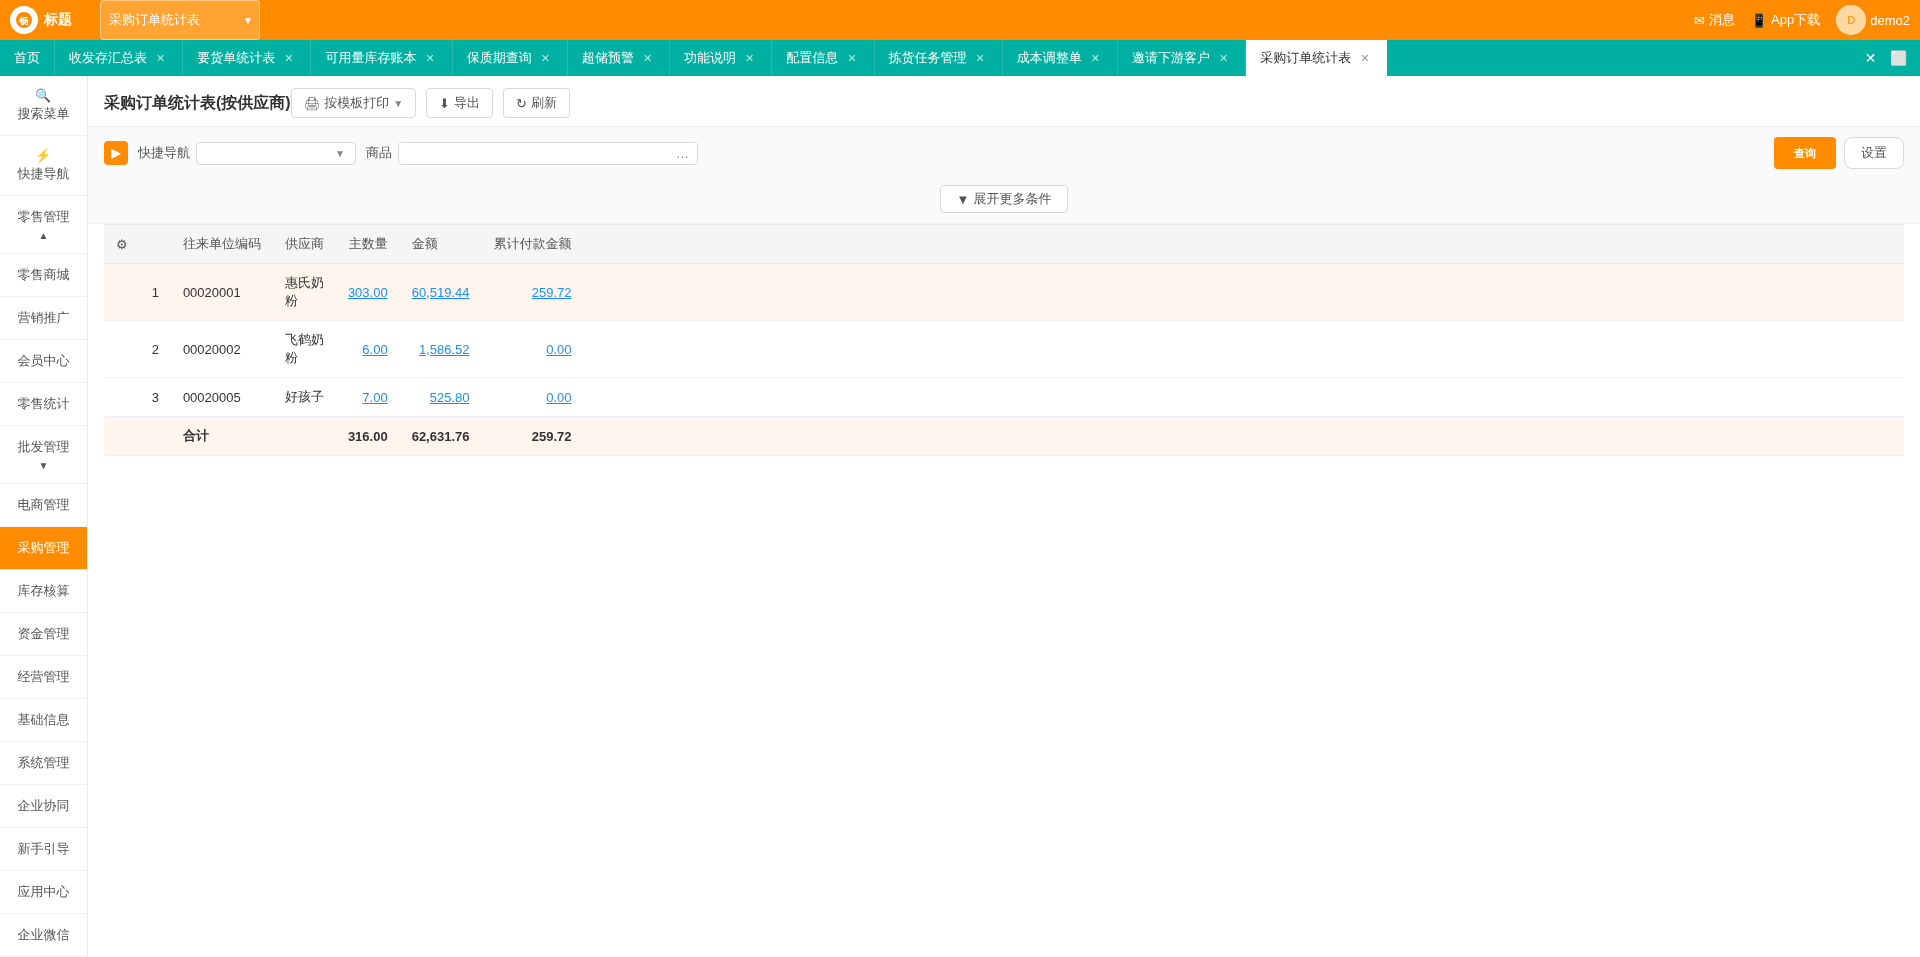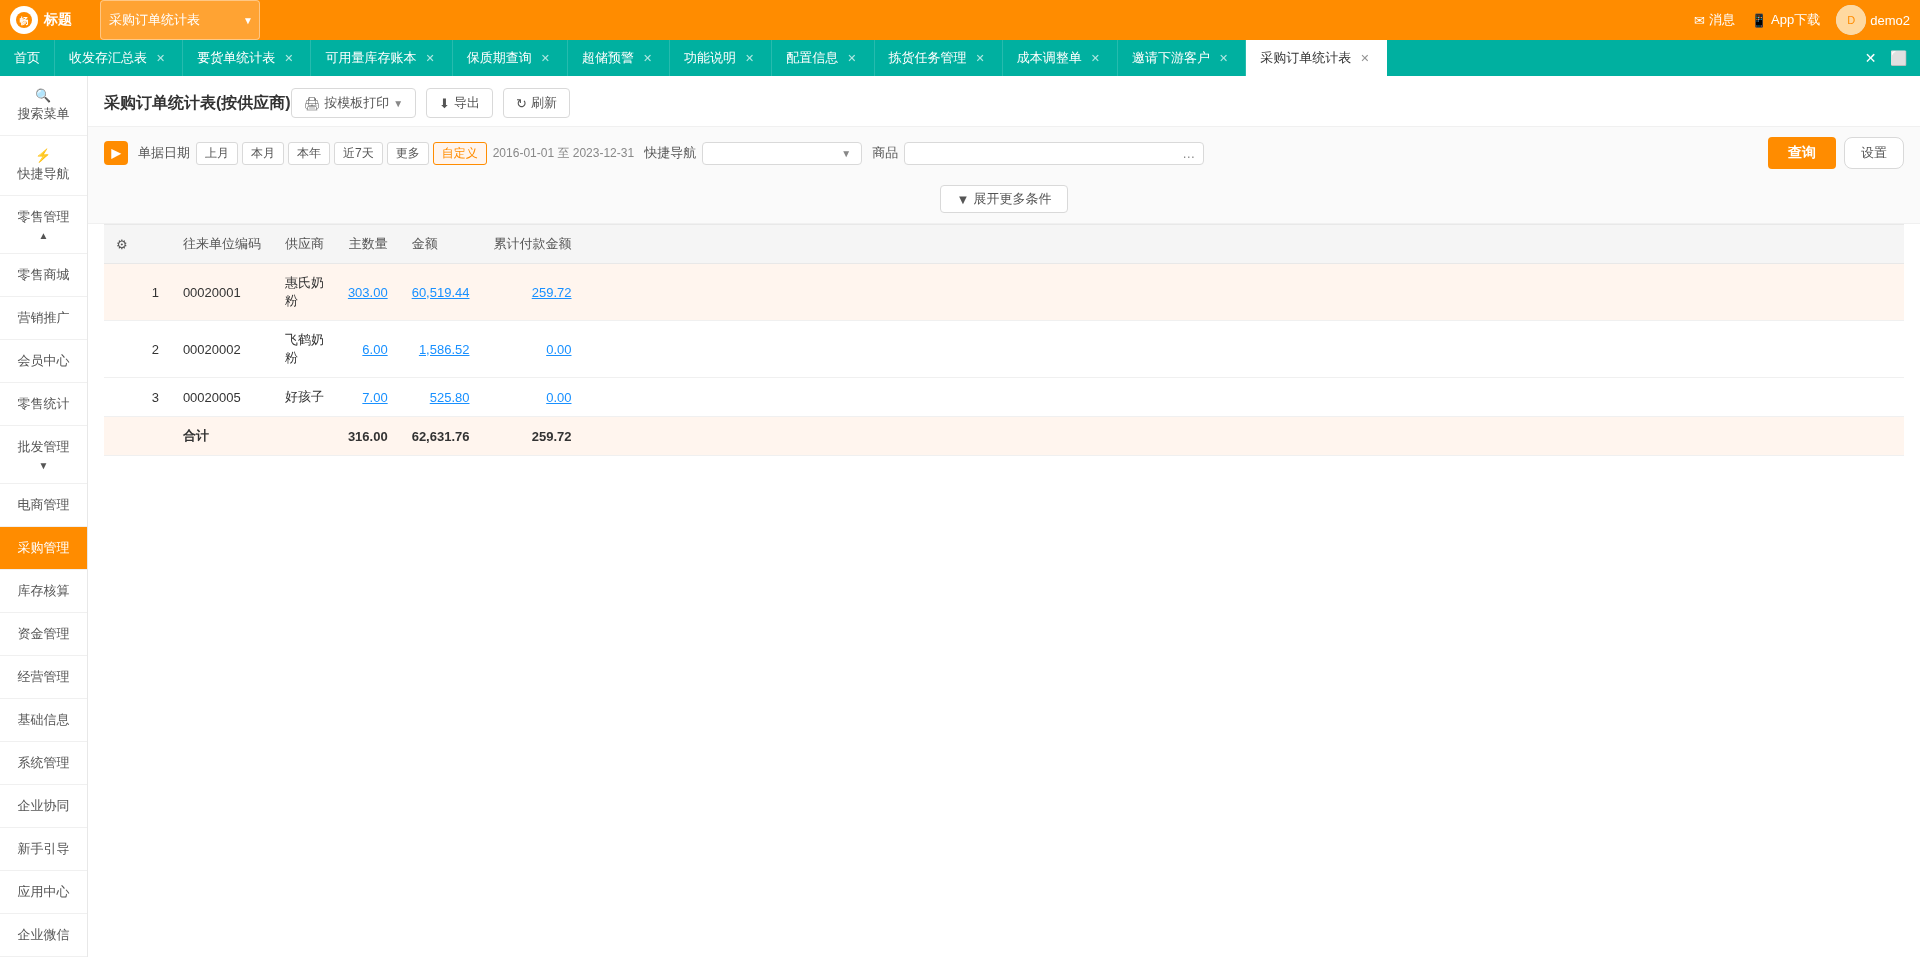--- a/index.html
+++ b/index.html
@@ -298,21 +298,21 @@
       color: #555;
       display: flex; align-items: center; gap: 4px;
     }
     .btn-query {
       background: #ff8c00;
       color: white;
       border: none;
       padding: 6px 20px;
       border-radius: 4px;
       cursor: pointer;
-      font-size: 14px;
+      font-size: 11px;
       font-weight: bold;
     }
     .btn-settings {
       background: white;
       color: #555;
       border: 1px solid #d9d9d9;
       padding: 6px 16px;
       border-radius: 8px;
       cursor: pointer;
       font-size: 13px;
@@ -557,32 +557,20 @@
             <span>刷新</span>
           </button>
         </div>
       </div>
 
       <div class="filter-bar">
         <div class="filter-toggle-btn">
           <span style="font-size:12px;font-weight:bold;">▶</span>
         </div>
 
-        <div class="filter-group">
-          <span class="filter-label">单据日期</span>
-          <div class="date-quick-btns">
-            <button class="date-quick-btn">上月</button>
-            <button class="date-quick-btn">本月</button>
-            <button class="date-quick-btn">本年</button>
-            <button class="date-quick-btn">近7天</button>
-            <button class="date-quick-btn">更多</button>
-            <button class="date-custom-badge">自定义</button>
-          </div>
-          <span class="date-range-text">2016-01-01 至 2023-12-31</span>
-        </div>
 
         <div class="filter-group">
           <span class="filter-label">快捷导航</span>
           <div class="filter-select-wrapper">
             <input type="text" placeholder="" style="width: 130px;">
             <span style="font-size:10px;color:#888;">▼</span>
           </div>
         </div>
 
         <div class="filter-group">

